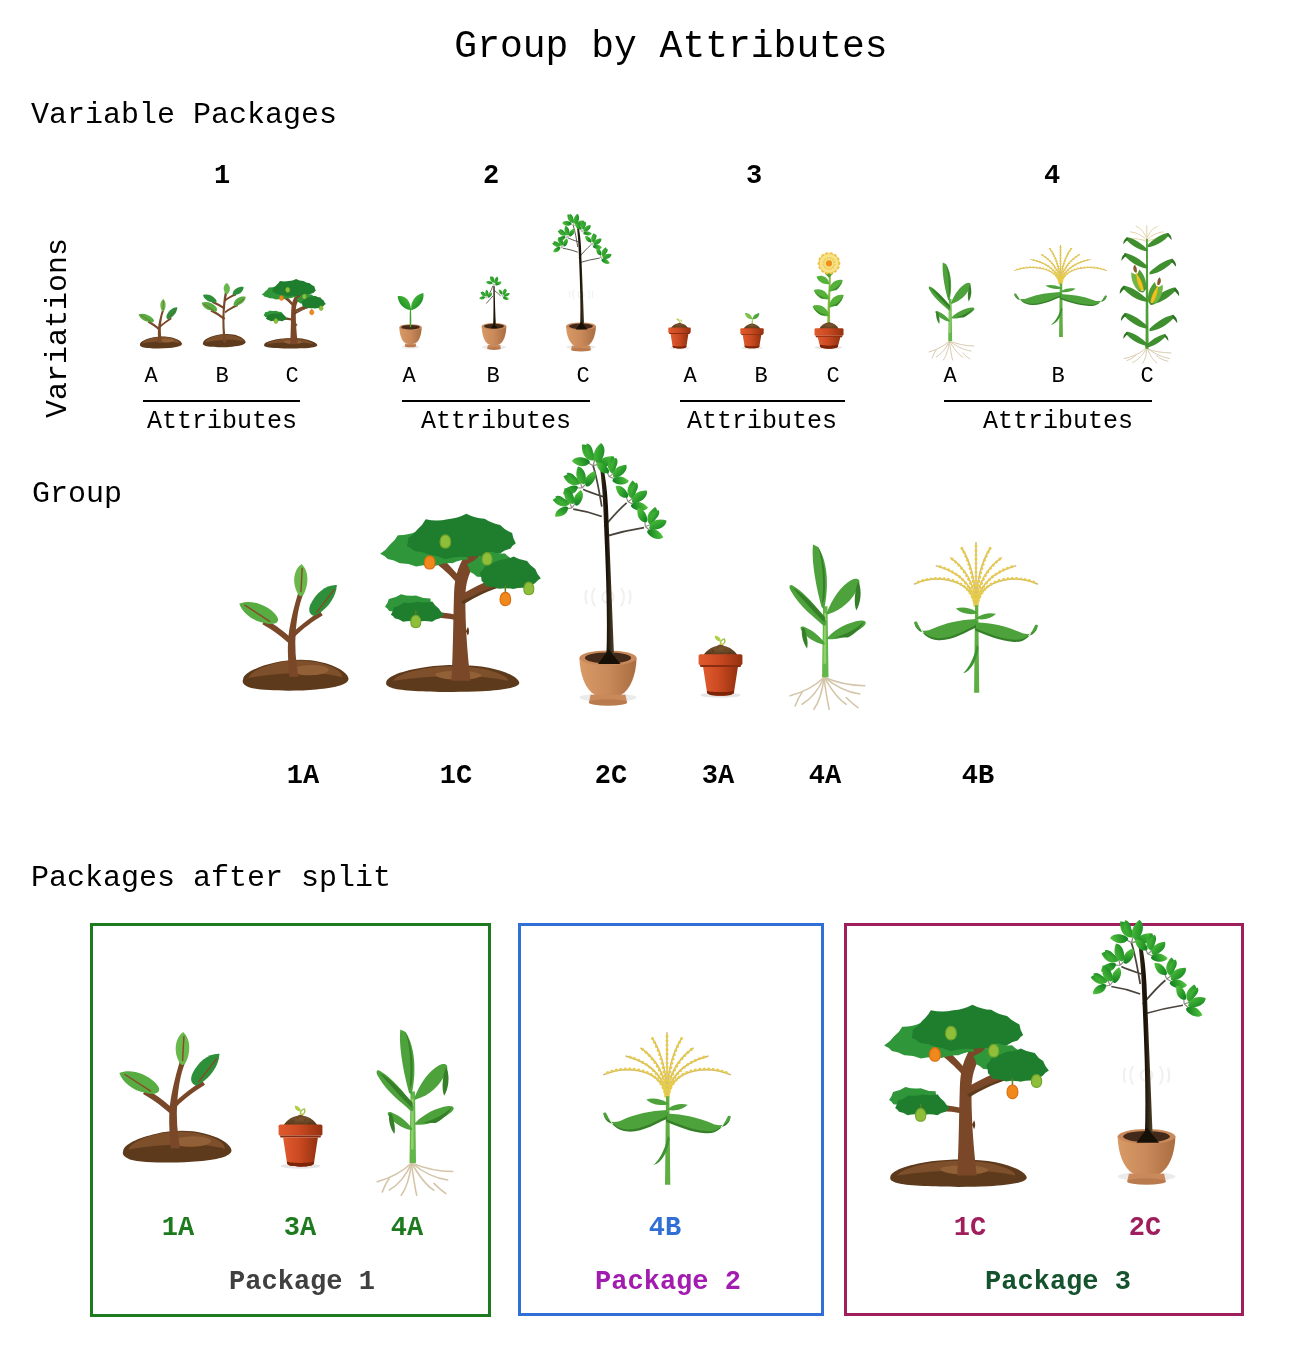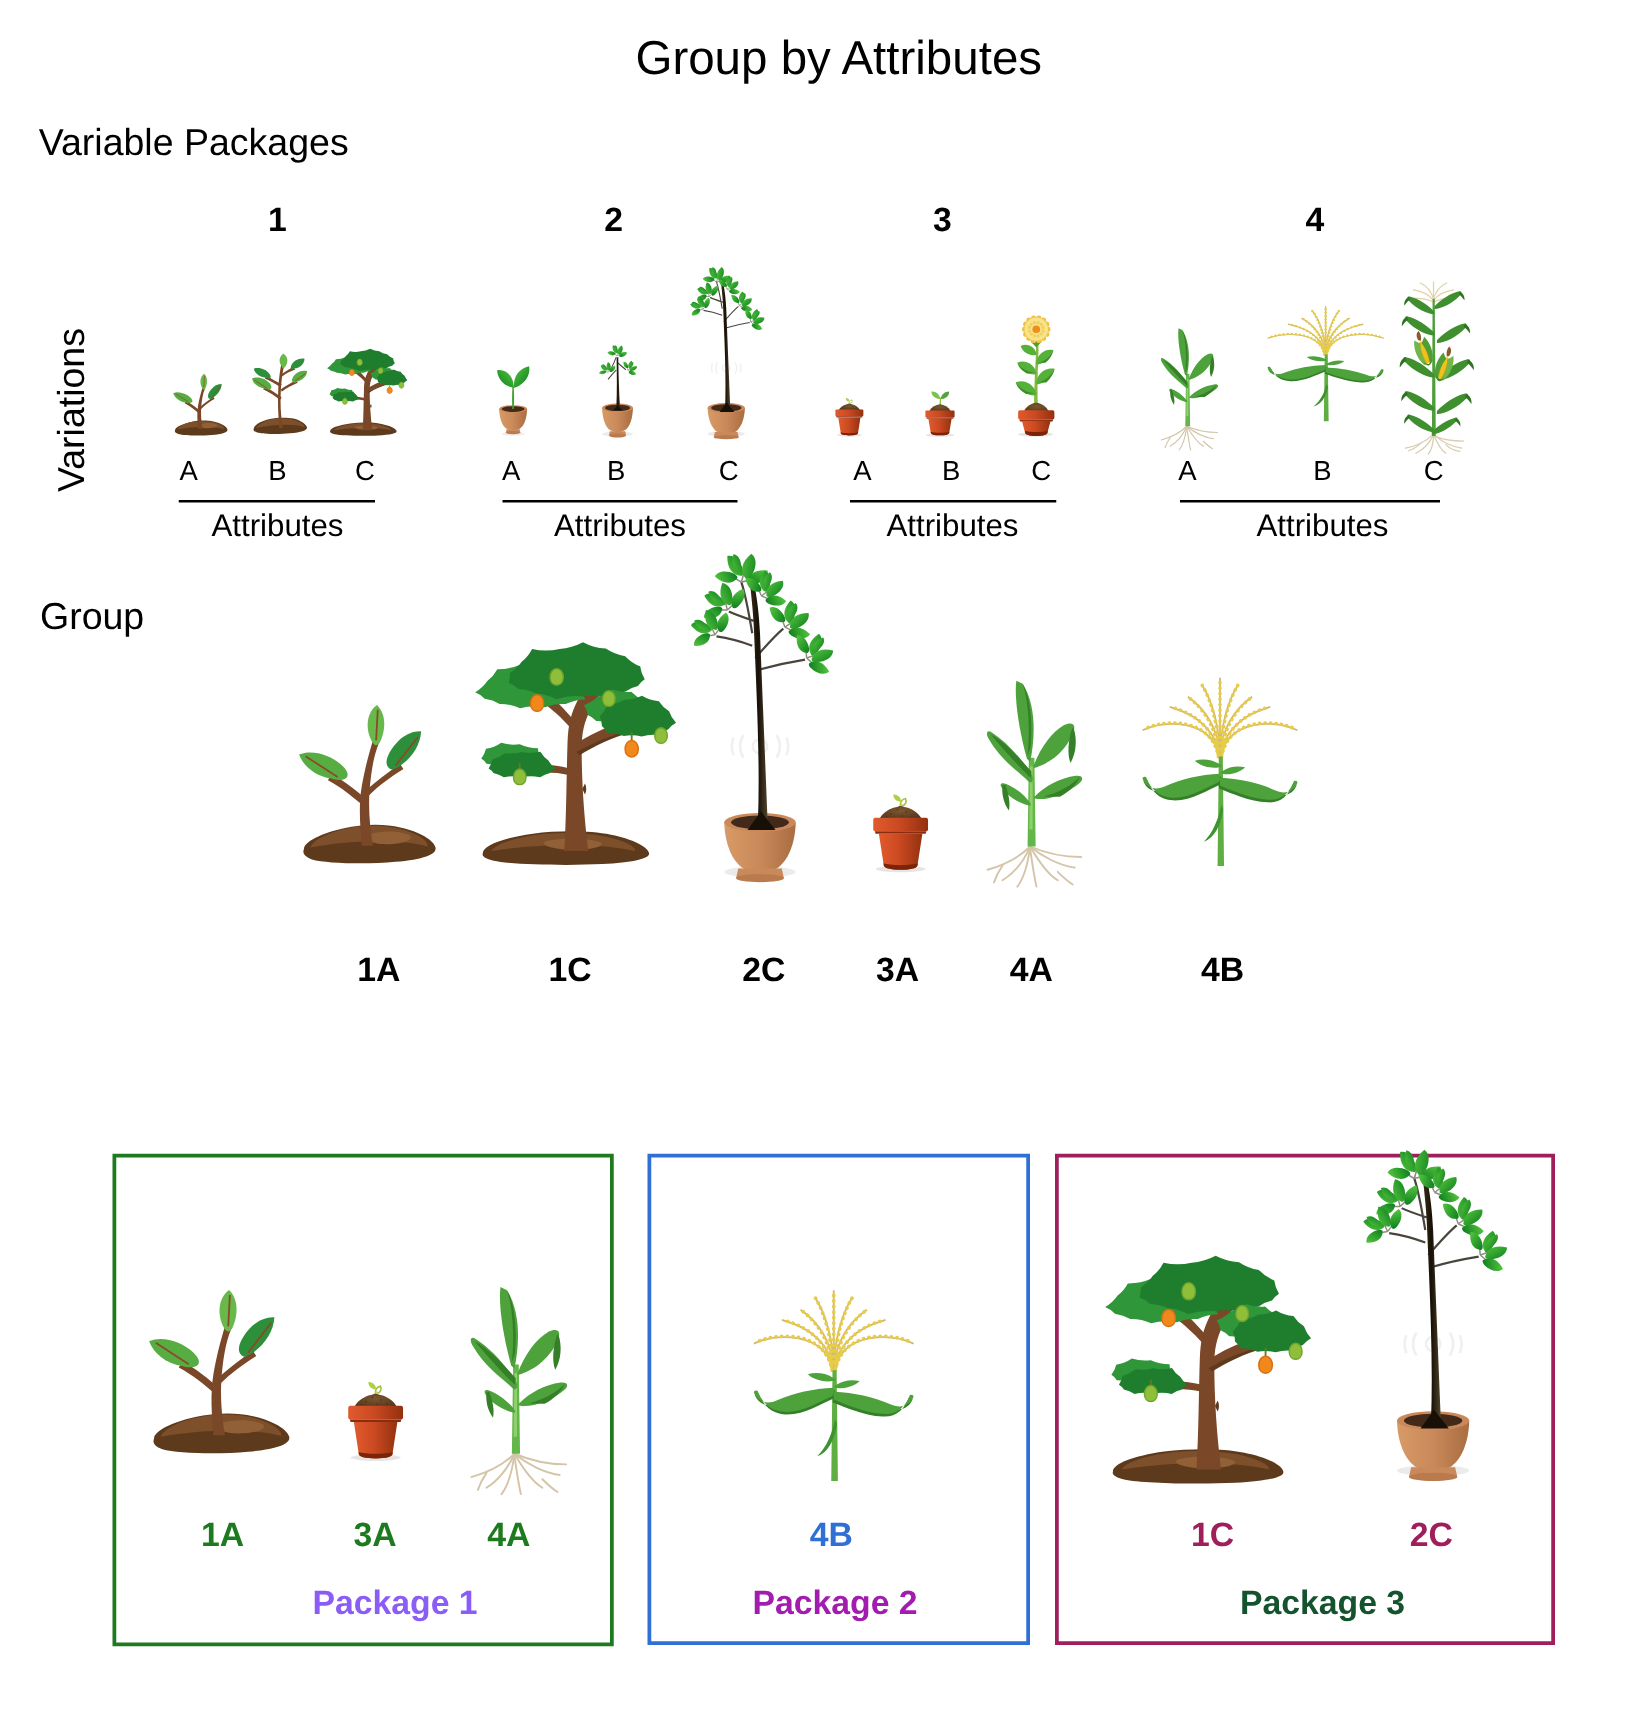--- a/index.html
+++ b/index.html
@@ -1,17 +1,17 @@
 <!DOCTYPE html>
 <html><head>
 <meta charset="utf-8">
 <style>
   html,body{margin:0;padding:0;background:#ffffff;}
   #canvas{position:relative;width:1311px;height:1371px;background:#ffffff;overflow:hidden;
-          font-family:Liberation Sans, sans-serif;color:#000;}
+          font-family:Liberation Mono, monospace;color:#000;}
   .abs{position:absolute;}
   .ctr{transform:translateX(-50%);white-space:nowrap;}
   .lbl{line-height:1;white-space:nowrap;}
   #title{font-size:38px;}
   .section-label{font-size:30px;}
   .rot{transform:translate(-50%,-50%) rotate(-90deg);}
   .gnum{font-size:27px;font-weight:bold;}
   .letter{font-size:22px;}
   .attr{font-size:25px;}
   .rule{background:#000;height:2px;}
@@ -402,20 +402,21 @@
             <use href="#cornleaf-proto"></use>
           </g>
       </symbol>
     </defs>
   </svg>
 
   <div class="abs lbl ctr" id="title" style="left:671px;top:28px;">Group by Attributes</div>
   <div class="abs lbl section-label" style="left:31px;top:100px;">Variable Packages</div>
   <div class="abs lbl section-label rot" style="left:58px;top:328px;">Variations</div>
   <div class="abs lbl section-label" style="left:32px;top:479px;">Group</div>
+  <div class="abs lbl section-label" style="left:31px;top:863px;">Packages after split</div>
 
   <div id="groups-region">
       <div class="abs lbl gnum ctr" style="left:222px;top:163px;">1</div>
       <svg class="plant" style="left:138px;top:299px;width:45px;height:50px;" viewBox="0 0 88 100" preserveAspectRatio="none">
         <use href="#sym-seedling"></use>
       </svg>
       <svg class="plant" style="left:201px;top:283px;width:46px;height:66px;" viewBox="0 0 68 100" preserveAspectRatio="none">
         <use href="#sym-sapling"></use>
       </svg>
       <svg class="plant" style="left:262px;top:281px;width:64px;height:68px;" viewBox="0 0 92 100" preserveAspectRatio="none">
@@ -505,21 +506,21 @@
       </svg>
       <div class="abs lbl pkg-item-lbl ctr" style="left:178px;top:1215px;color:#1e7a1e;">1A</div>
       <svg class="plant" style="left:276px;top:1105px;width:49px;height:65px;" viewBox="0 0 76 100" preserveAspectRatio="none">
         <use href="#sym-pot-soil"></use>
       </svg>
       <div class="abs lbl pkg-item-lbl ctr" style="left:300px;top:1215px;color:#1e7a1e;">3A</div>
       <svg class="plant" style="left:372px;top:1027px;width:86px;height:170px;" viewBox="0 0 50 100" preserveAspectRatio="none">
         <use href="#sym-corn-young"></use>
       </svg>
       <div class="abs lbl pkg-item-lbl ctr" style="left:407px;top:1215px;color:#1e7a1e;">4A</div>
-      <div class="abs lbl pkg-name ctr" style="left:316px;top:1269px;color:#8b5cf6;">Package 1</div>
+      <div class="abs lbl pkg-name ctr" style="left:302px;top:1269px;color:#404040;">Package 1</div>
       <div class="pkg-box" style="left:518px;top:923px;width:300px;height:387px;border-color:#2f6fd6;"></div>
       <svg class="plant" style="left:599px;top:1024px;width:136px;height:164px;" viewBox="0 0 82 100" preserveAspectRatio="none">
         <use href="#sym-corn-tassel"></use>
       </svg>
       <div class="abs lbl pkg-item-lbl ctr" style="left:665px;top:1215px;color:#2f6fd6;">4B</div>
       <div class="abs lbl pkg-name ctr" style="left:668px;top:1269px;color:#a21caf;">Package 2</div>
       <div class="pkg-box" style="left:844px;top:923px;width:394px;height:387px;border-color:#9e1f5c;"></div>
       <svg class="plant" style="left:885px;top:1010px;width:164px;height:178px;" viewBox="0 0 92 100" preserveAspectRatio="none">
         <use href="#sym-mango-tree"></use>
       </svg>

